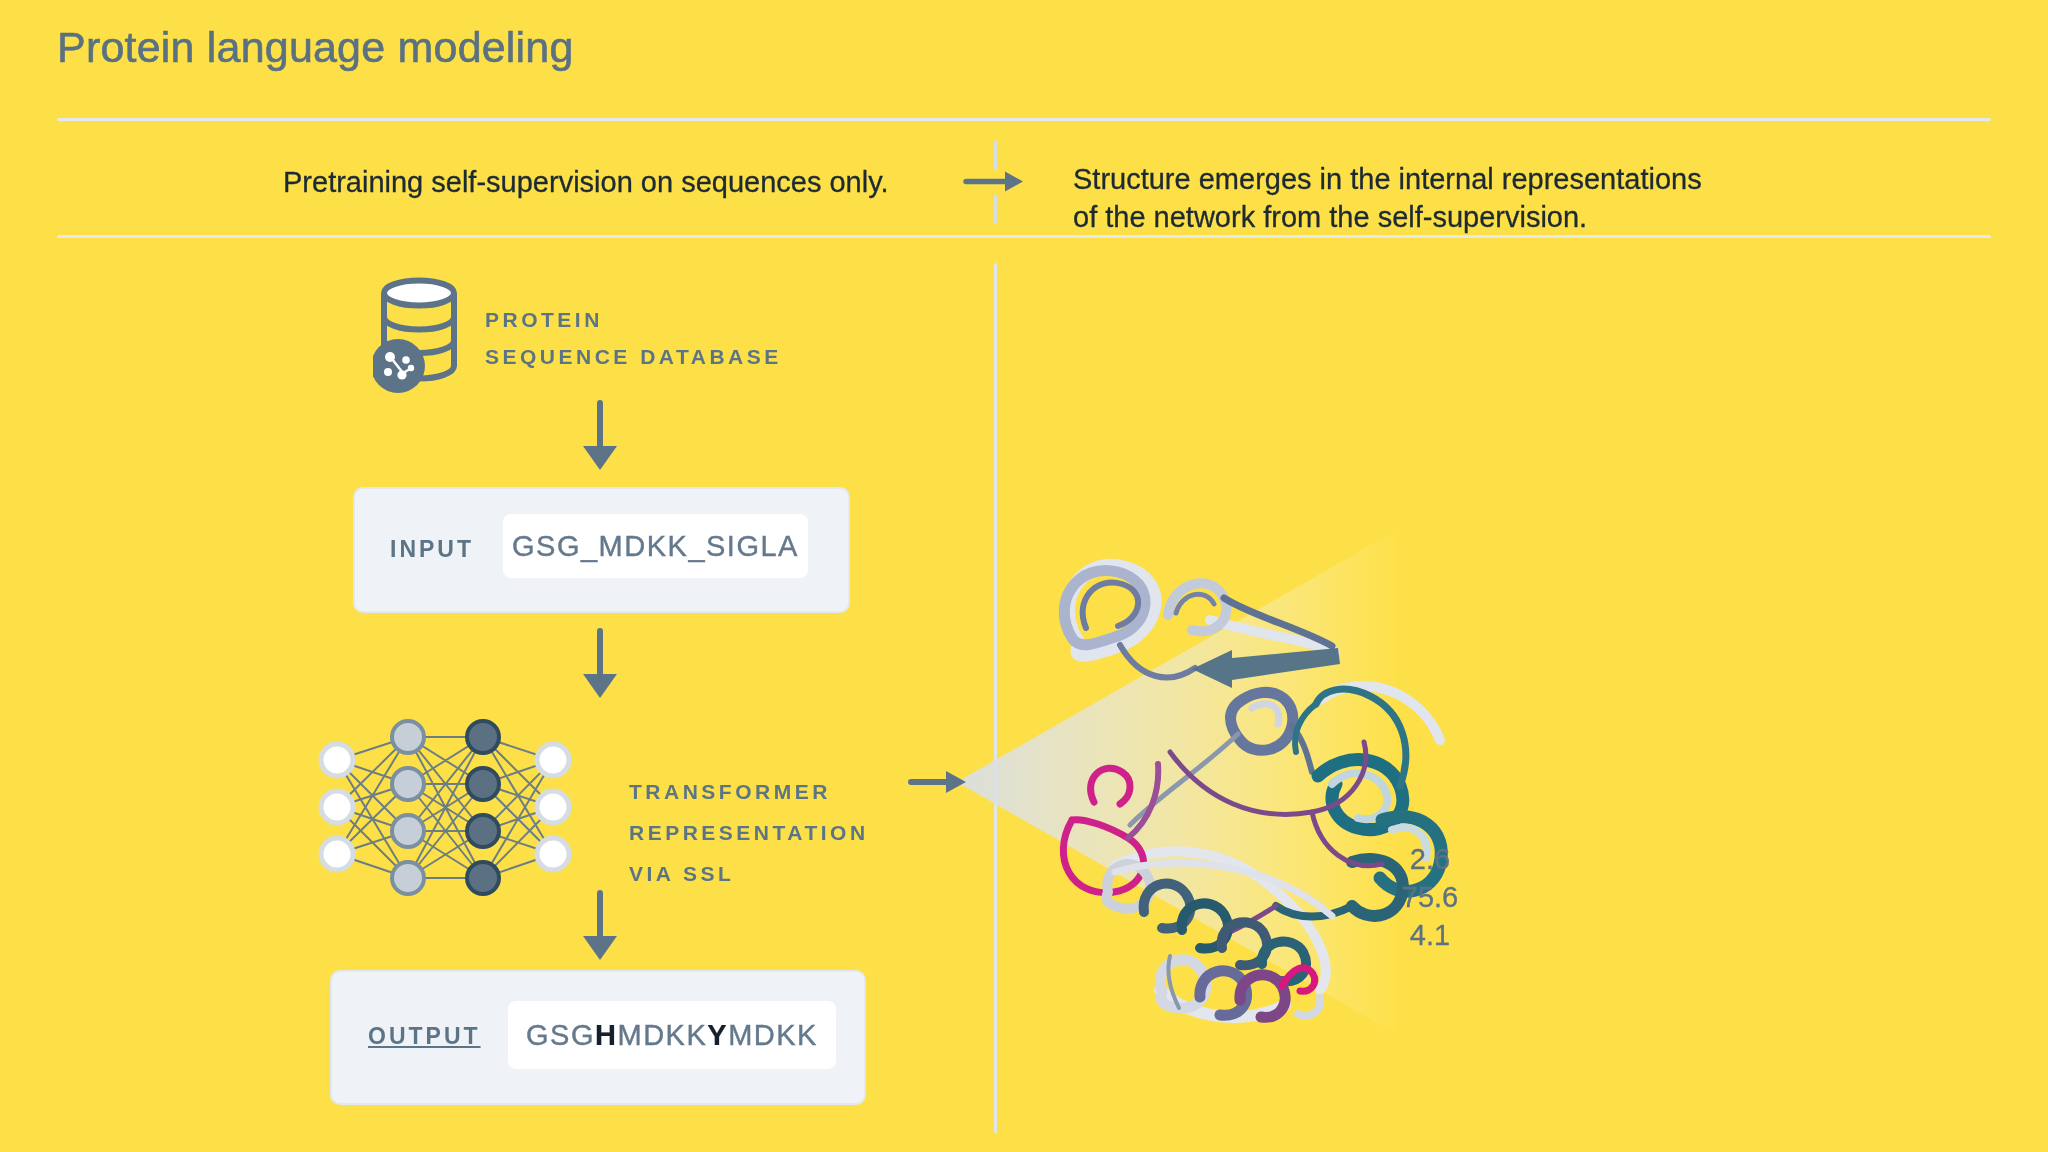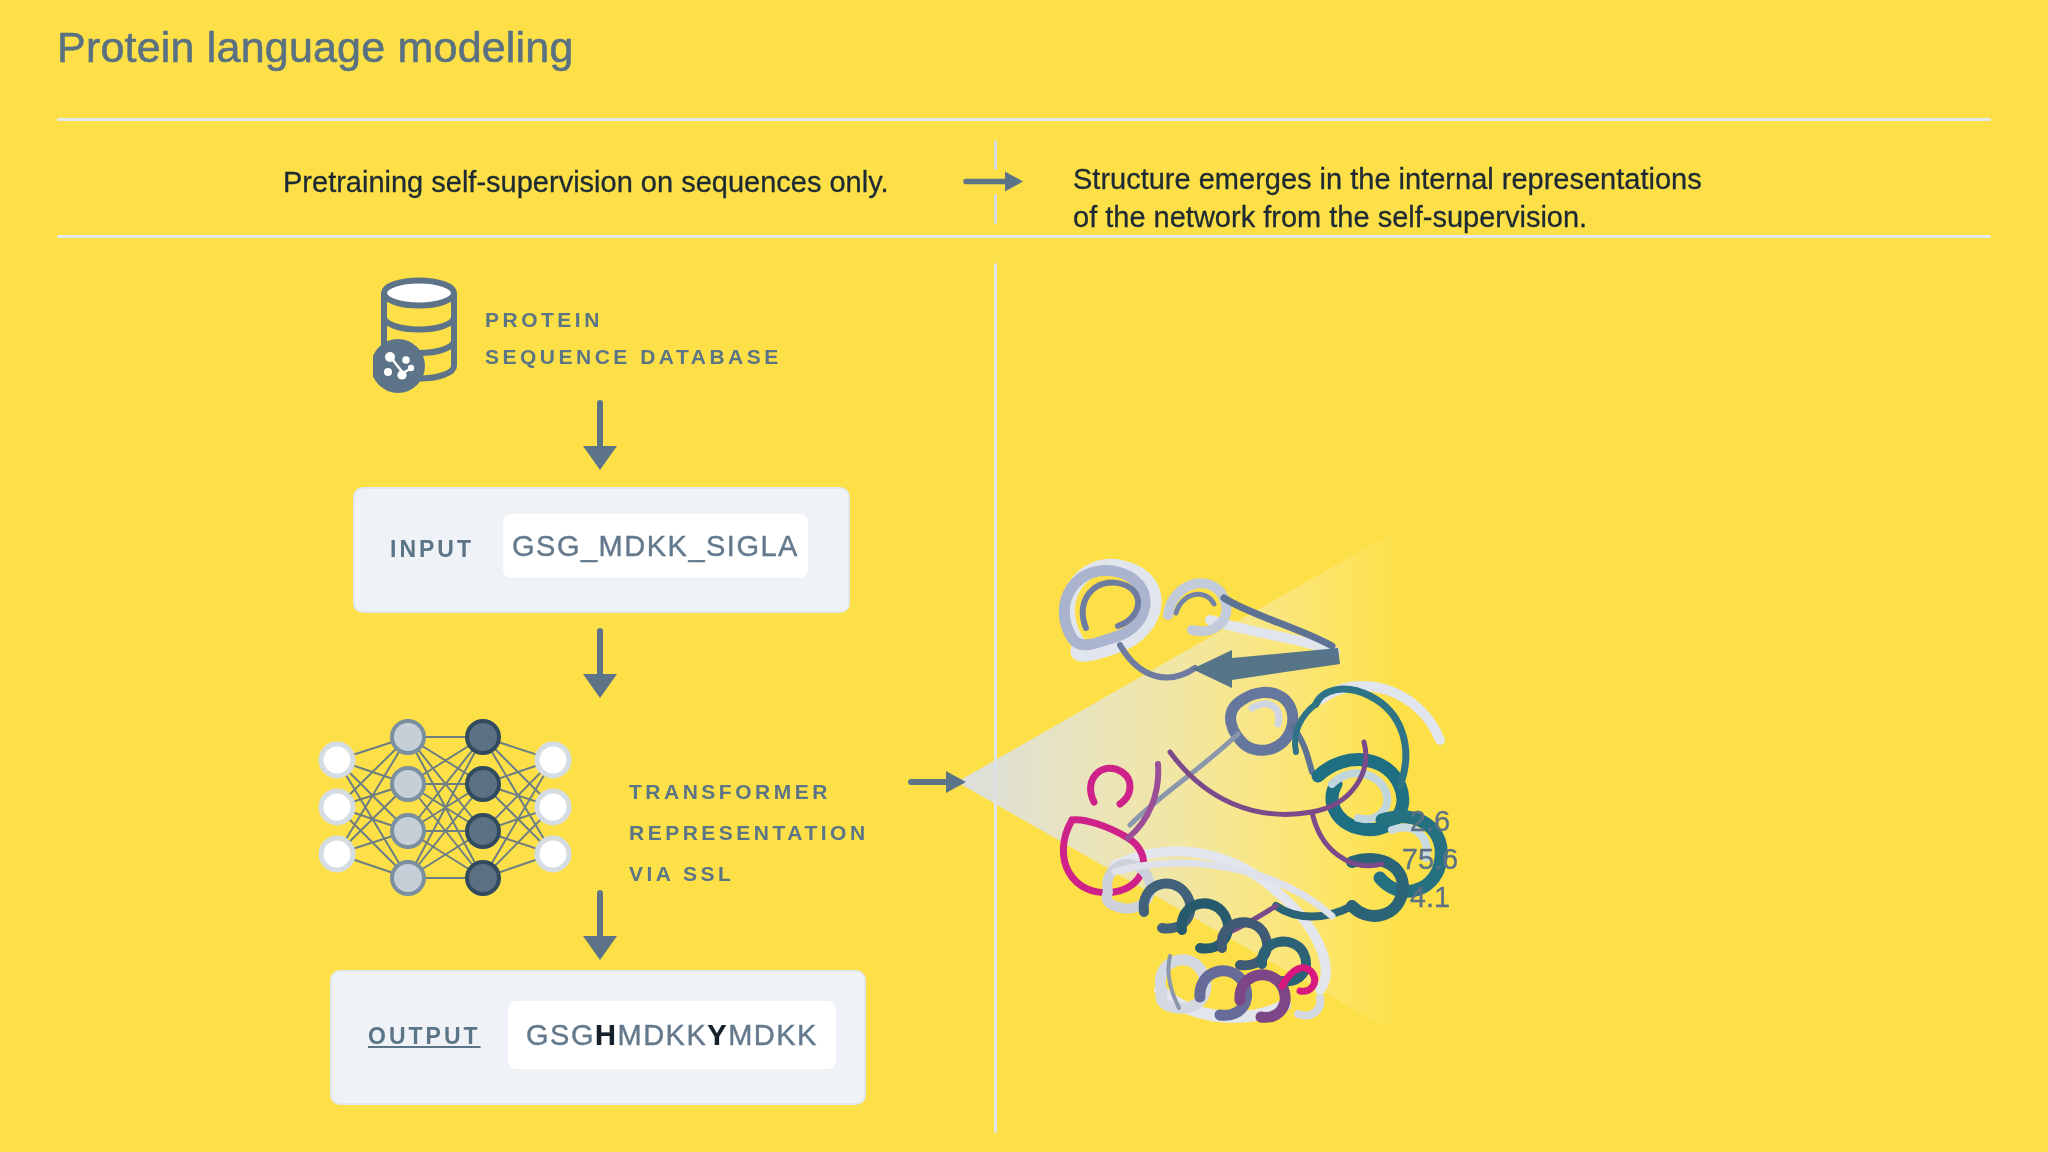--- a/index.html
+++ b/index.html
@@ -42,21 +42,21 @@
   .seq-field{
     background:#ffffff;border-radius:8px;display:flex;align-items:center;justify-content:center;
     font-size:29px;letter-spacing:1.5px;color:#64798c;-webkit-text-stroke:0.4px #64798c;
     white-space:nowrap;
   }
   .input-field{left:503px;top:514px;width:305px;height:64px;}
   .output-field{left:508px;top:1001px;width:328px;height:68px;justify-content:center;}
   .seq-em{color:#15202b;font-weight:bold;-webkit-text-stroke:0.2px #15202b;}
   
   .metrics{
-    left:1378px;top:802px;width:104px;text-align:center;font-size:29px;line-height:38px;
+    left:1378px;top:840px;width:104px;text-align:center;font-size:29px;line-height:38px;
     color:#5d7186;-webkit-text-stroke:0.3px #5d7186;
   }
   .structure-caption{left:1057px;top:1059px;font-size:23px;font-weight:bold;
     letter-spacing:3.5px;color:#5b7486;}
   svg{display:block;}
 </style>
 </head>
 <body>
 
 <div id="diagram-root">

